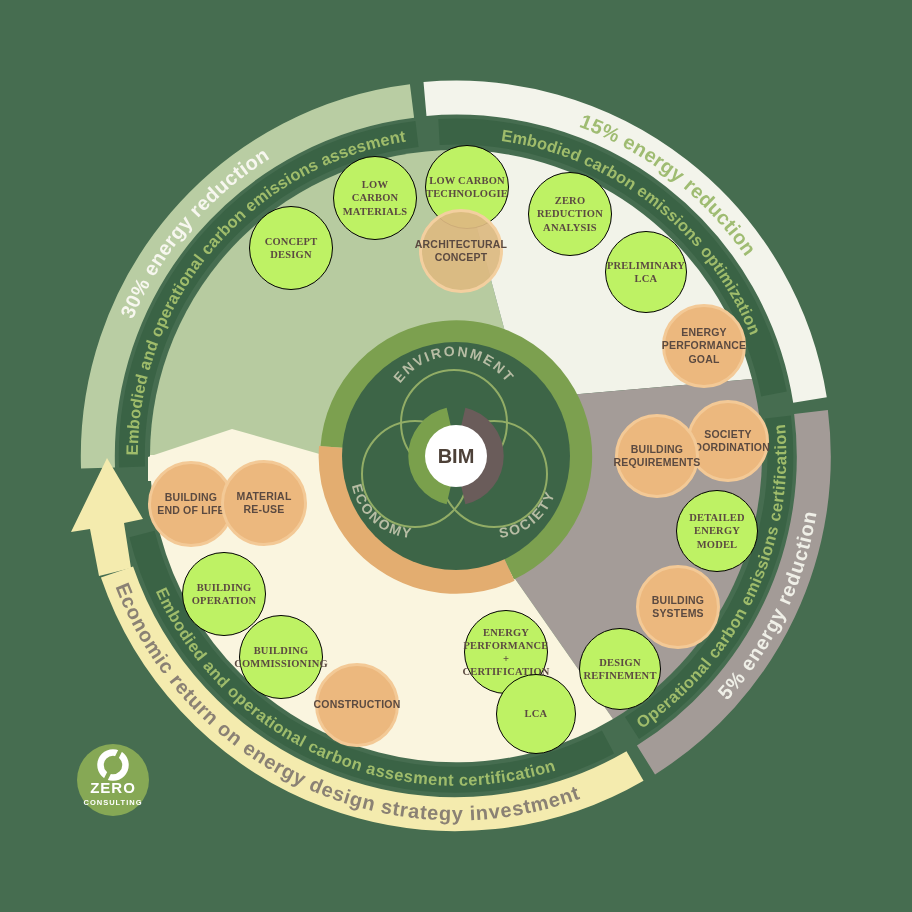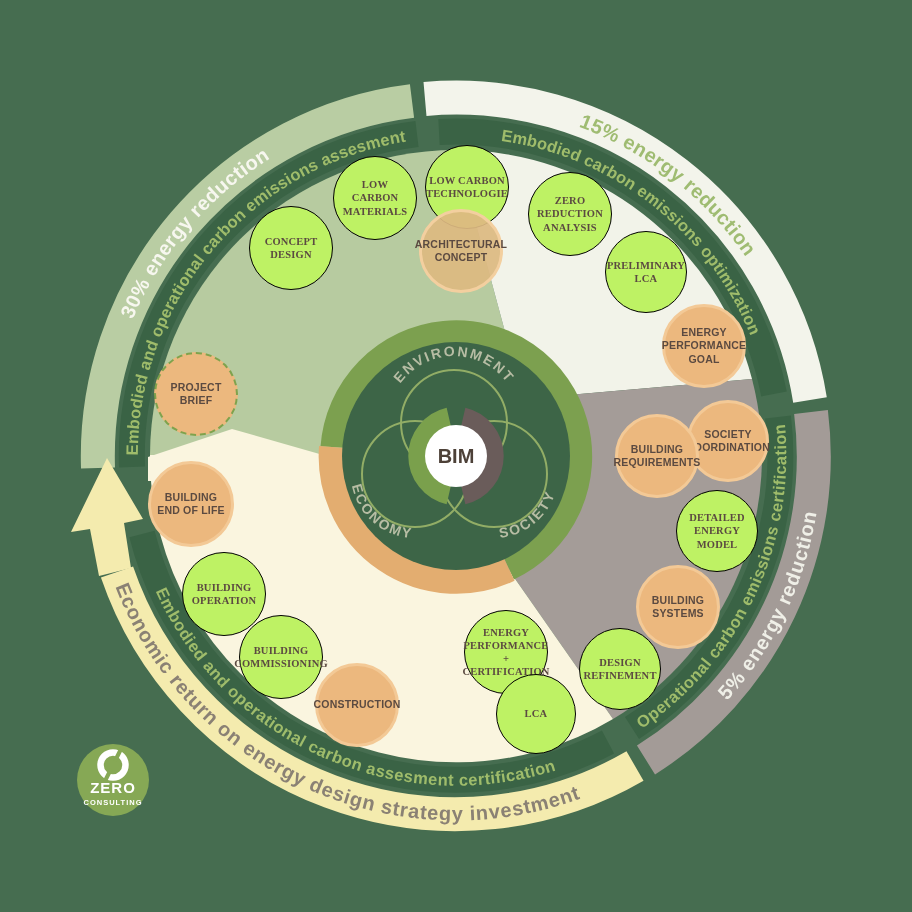--- a/index.html
+++ b/index.html
@@ -97,24 +97,20 @@
     <circle cx="113" cy="780" r="36" fill="#86A855"></circle>
     <circle cx="113" cy="765" r="12.5" fill="none" stroke="#FFFFFF" stroke-width="6.5"></circle>
     <line x1="115" y1="761" x2="122" y2="747" stroke="#86A855" stroke-width="4"></line>
     <line x1="111" y1="769" x2="104" y2="783" stroke="#86A855" stroke-width="4"></line>
     <text x="113" y="793" font-size="15" fill="#FFFFFF" text-anchor="middle" letter-spacing="1">ZERO</text>
     <text x="113" y="805" font-size="7.5" fill="#FFFFFF" text-anchor="middle" letter-spacing="1">CONSULTING</text>
   </g>
 </svg>
 
 <div id="nodes">
-      <div class="node dashed" style="left: 154px; top: 352px; height: 84px; width: 84px;">
-        <span class="node-label">PROJECT
-BRIEF</span>
-      </div>
       <div class="node green" style="left: 249px; top: 206px; height: 84px; width: 84px;">
         <span class="node-label">CONCEPT
 DESIGN</span>
       </div>
       <div class="node green" style="left: 333px; top: 156px; height: 84px; width: 84px;">
         <span class="node-label">LOW
 CARBON
 MATERIALS</span>
       </div>
       <div class="node green" style="left: 425px; top: 145px; height: 84px; width: 84px;">
@@ -176,14 +172,18 @@
 COMMISSIONING</span>
       </div>
       <div class="node green" style="left: 182px; top: 552px; height: 84px; width: 84px;">
         <span class="node-label">BUILDING
 OPERATION</span>
       </div>
       <div class="node orange" style="left: 148px; top: 461px; height: 86px; width: 86px;">
         <span class="node-label">BUILDING
 END OF LIFE</span>
       </div>
+      <div class="node orange" style="left: 221px; top: 460px; height: 86px; width: 86px;">
+        <span class="node-label">MATERIAL
+RE-USE</span>
+      </div>
     </div>
 </div>
 
 </body></html>

